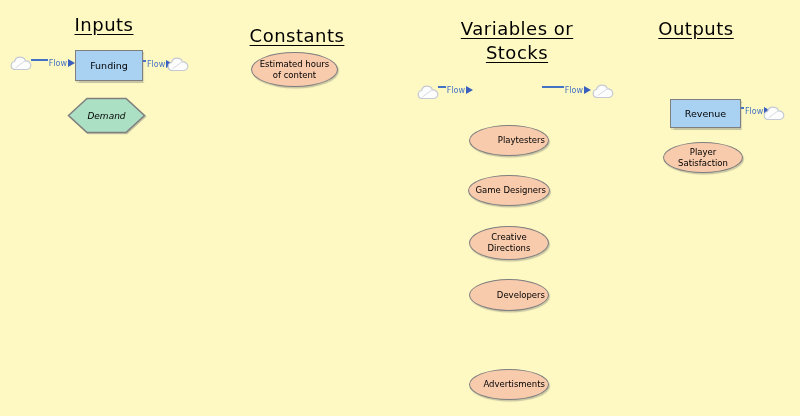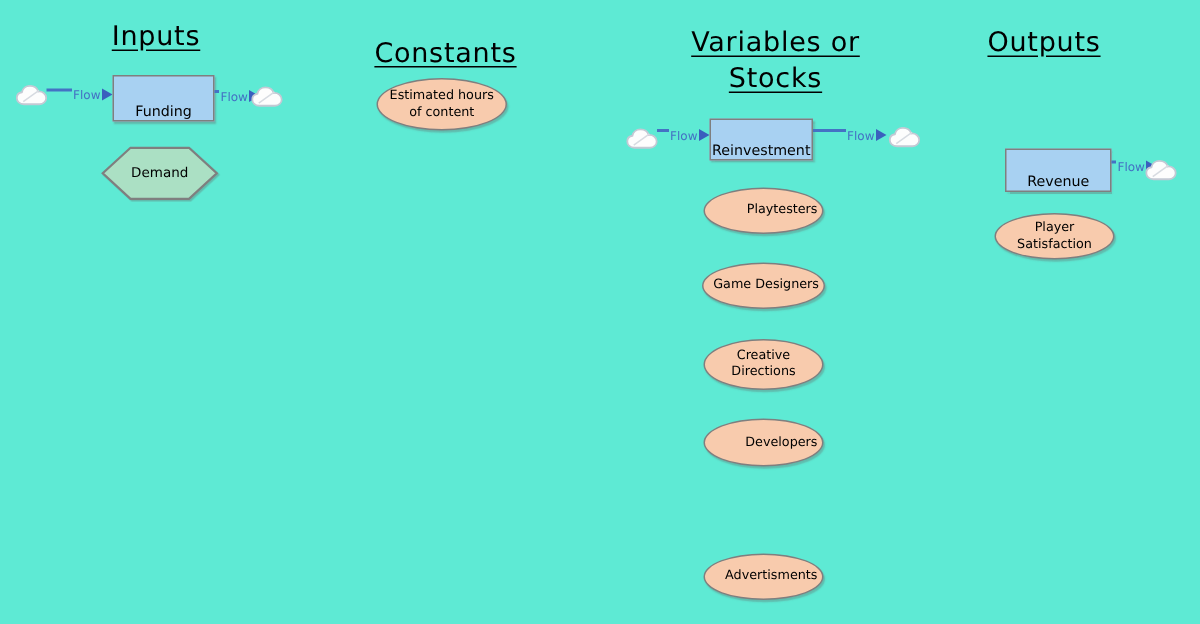--- a/index.html
+++ b/index.html
@@ -3,36 +3,36 @@
 <meta charset="utf-8">
 <style>
   :root{
     --stock-fill:#A8D1F2; --shape-border:#7F7F7F; --ellipse-fill:#F8CBAD;
     --hexagon-fill:#ABE0C4; --flow-blue:#4472C4; --flow-arrow-dark:#3A5FBE;
     --cloud-stroke:#C4C9D4; --text:#000000;
   }
   *{margin:0;padding:0;box-sizing:border-box;}
   html,body{background:#fff;}
   .canvas{
-    position:relative;width:800px;height:416px;background:#5eead4;overflow:hidden;
+    position:relative;width:800px;height:416px;background:#fef9c3;overflow:hidden;
     font-family:"DejaVu Sans","Liberation Sans",sans-serif;color:var(--text);
   }
   .hdr{
     position:absolute;text-align:center;font-size:18px;letter-spacing:0.5px;
   }
   .hdr .hline{display:block;text-decoration:underline;text-underline-offset:3px;}
   .h-inputs{left:54px;top:14px;width:100px;}
   .h-constants{left:242px;top:25px;width:110px;}
   .h-variables{left:437px;top:17px;width:160px;line-height:24px;}
   .h-outputs{left:646px;top:18px;width:100px;}
 
   .stock{
     position:absolute;background:var(--stock-fill);border:1.5px solid var(--shape-border);
     box-shadow:1px 1.5px 1px rgba(100,100,100,0.35);
-    display:flex;align-items:flex-end;justify-content:center;
+    display:flex;align-items:center;justify-content:center;
     font-size:9.5px;white-space:nowrap;
   }
   .s-funding{left:75px;top:50px;width:68px;height:31px;}
   .s-reinvestment{left:473px;top:79px;width:69px;height:28px;}
   .s-revenue{left:670px;top:99px;width:71px;height:29px;}
 
   .ellipse{
     position:absolute;background:var(--ellipse-fill);border:1.5px solid var(--shape-border);
     border-radius:50%;box-shadow:1px 1.5px 1px rgba(100,100,100,0.35);
     display:flex;align-items:center;justify-content:flex-end;text-align:center;
@@ -41,21 +41,21 @@
   .e-constants{left:251px;top:52px;width:87px;height:35px;}
   .e-playtesters{left:469px;top:125px;width:80px;height:31px;}
   .e-gamedesigners{left:468px;top:175px;width:82px;height:31px;}
   .e-creative{left:469px;top:226px;width:80px;height:34px;}
   .e-developers{left:469px;top:279px;width:80px;height:32px;}
   .e-artists{left:469px;top:324px;width:80px;height:32px;}
   .e-adverts{left:469px;top:369px;width:80px;height:31px;}
   .e-playercount{left:663px;top:53px;width:80px;height:29px;}
   .e-playersat{left:663px;top:142px;width:80px;height:31px;}
 
-  .hexwrap{position:absolute;left:67px;top:97px;width:79px;height:37px;}
+  .hexwrap{position:absolute;left:67px;top:97px;width:79px;height:37px;font-style:italic;}
   .hexwrap svg{position:absolute;left:0;top:0;filter:drop-shadow(1px 1.5px 0.5px rgba(100,100,100,0.35));}
   .hexlabel{
     position:absolute;left:0;top:0;width:100%;height:100%;
     display:flex;align-items:center;justify-content:center;font-size:9px;
   }
 
   .cloud{position:absolute;}
   .c1{left:9px;top:54px;} .c2{left:166px;top:55px;} .c3{left:416px;top:83px;}
   .c4{left:591px;top:82px;} .c5{left:762px;top:104px;}
 
@@ -127,23 +127,20 @@
 
   <svg class="cloud c3" width="24" height="18" viewBox="0 0 24 18">
     <path d="M 7 15.5 C 4 15.5 2.2 13.6 2.2 11.4 C 2.2 9.4 3.6 7.8 5.6 7.5 C 6 5 8.2 3.2 11 3.2 C 13.6 3.2 15.8 4.8 16.5 7 C 19.2 6.7 21.8 8.6 21.8 11.3 C 21.8 13.7 19.8 15.5 17.3 15.5 Z" fill="#FDFDFD" stroke="var(--cloud-stroke)" stroke-width="1.2"></path>
     <line x1="6.5" y1="13.8" x2="17" y2="6.2" stroke="#D7DBE1" stroke-width="1"></line>
   </svg>
   <div class="flow f3">
     <i class="fl"></i>
     <span class="ft">Flow</span>
     <i class="fh"></i>
   </div>
-  <div class="stock s-reinvestment">
-    <span>Reinvestment</span>
-  </div>
   <div class="flow f4">
     <i class="fl"></i>
     <span class="ft">Flow</span>
     <i class="fh"></i>
   </div>
   <svg class="cloud c4" width="24" height="18" viewBox="0 0 24 18">
     <path d="M 7 15.5 C 4 15.5 2.2 13.6 2.2 11.4 C 2.2 9.4 3.6 7.8 5.6 7.5 C 6 5 8.2 3.2 11 3.2 C 13.6 3.2 15.8 4.8 16.5 7 C 19.2 6.7 21.8 8.6 21.8 11.3 C 21.8 13.7 19.8 15.5 17.3 15.5 Z" fill="#FDFDFD" stroke="var(--cloud-stroke)" stroke-width="1.2"></path>
     <line x1="6.5" y1="13.8" x2="17" y2="6.2" stroke="#D7DBE1" stroke-width="1"></line>
   </svg>
 

